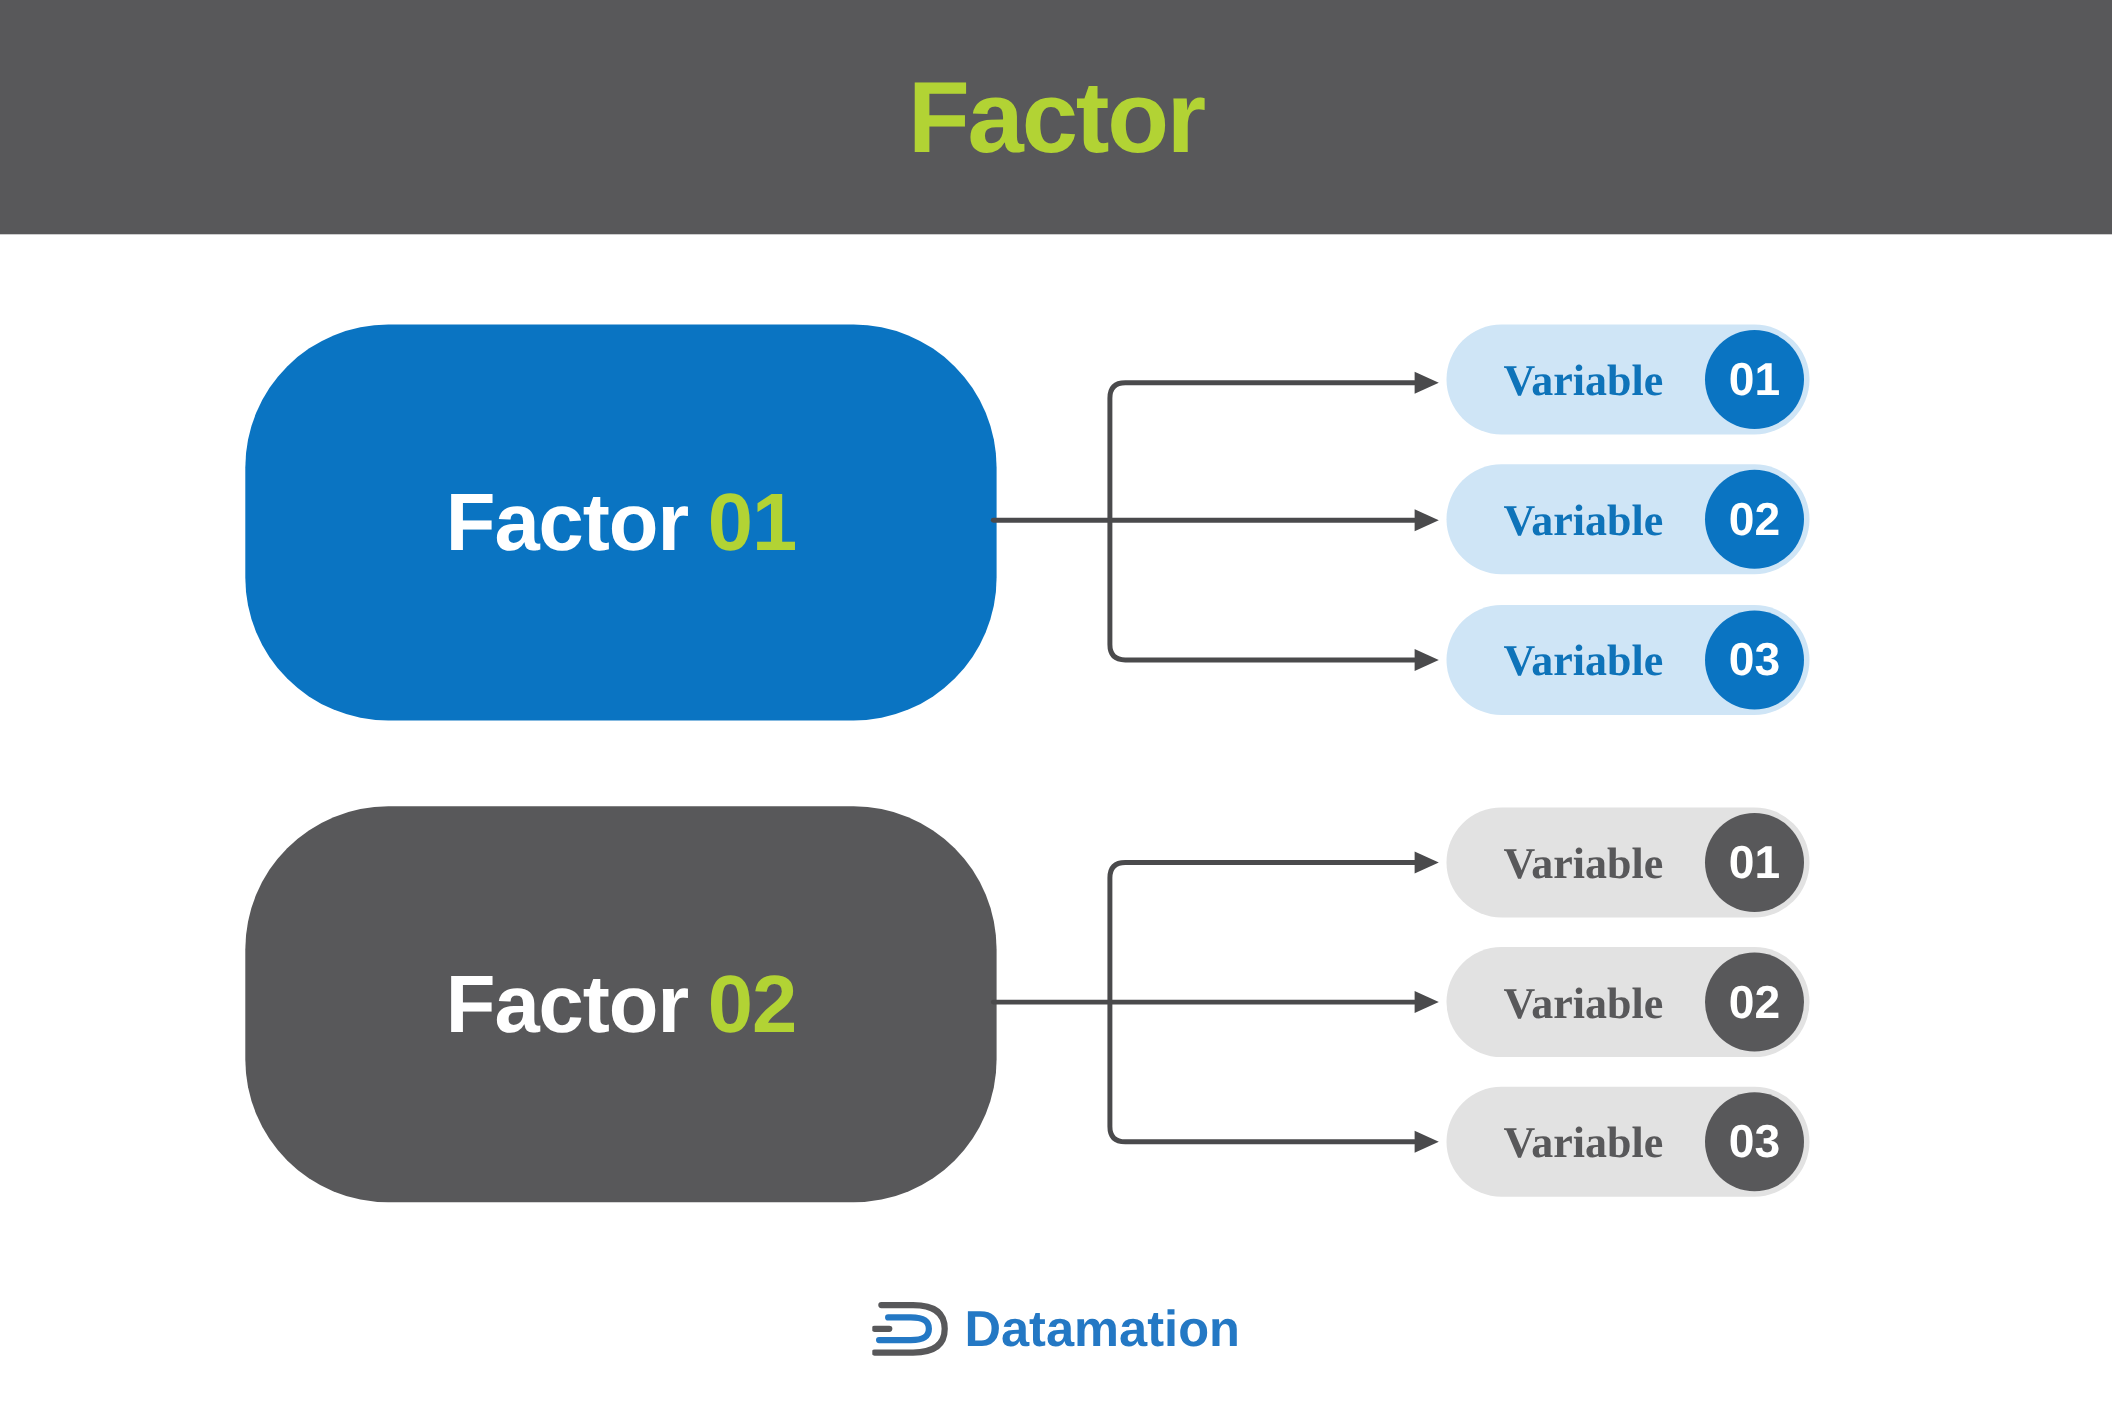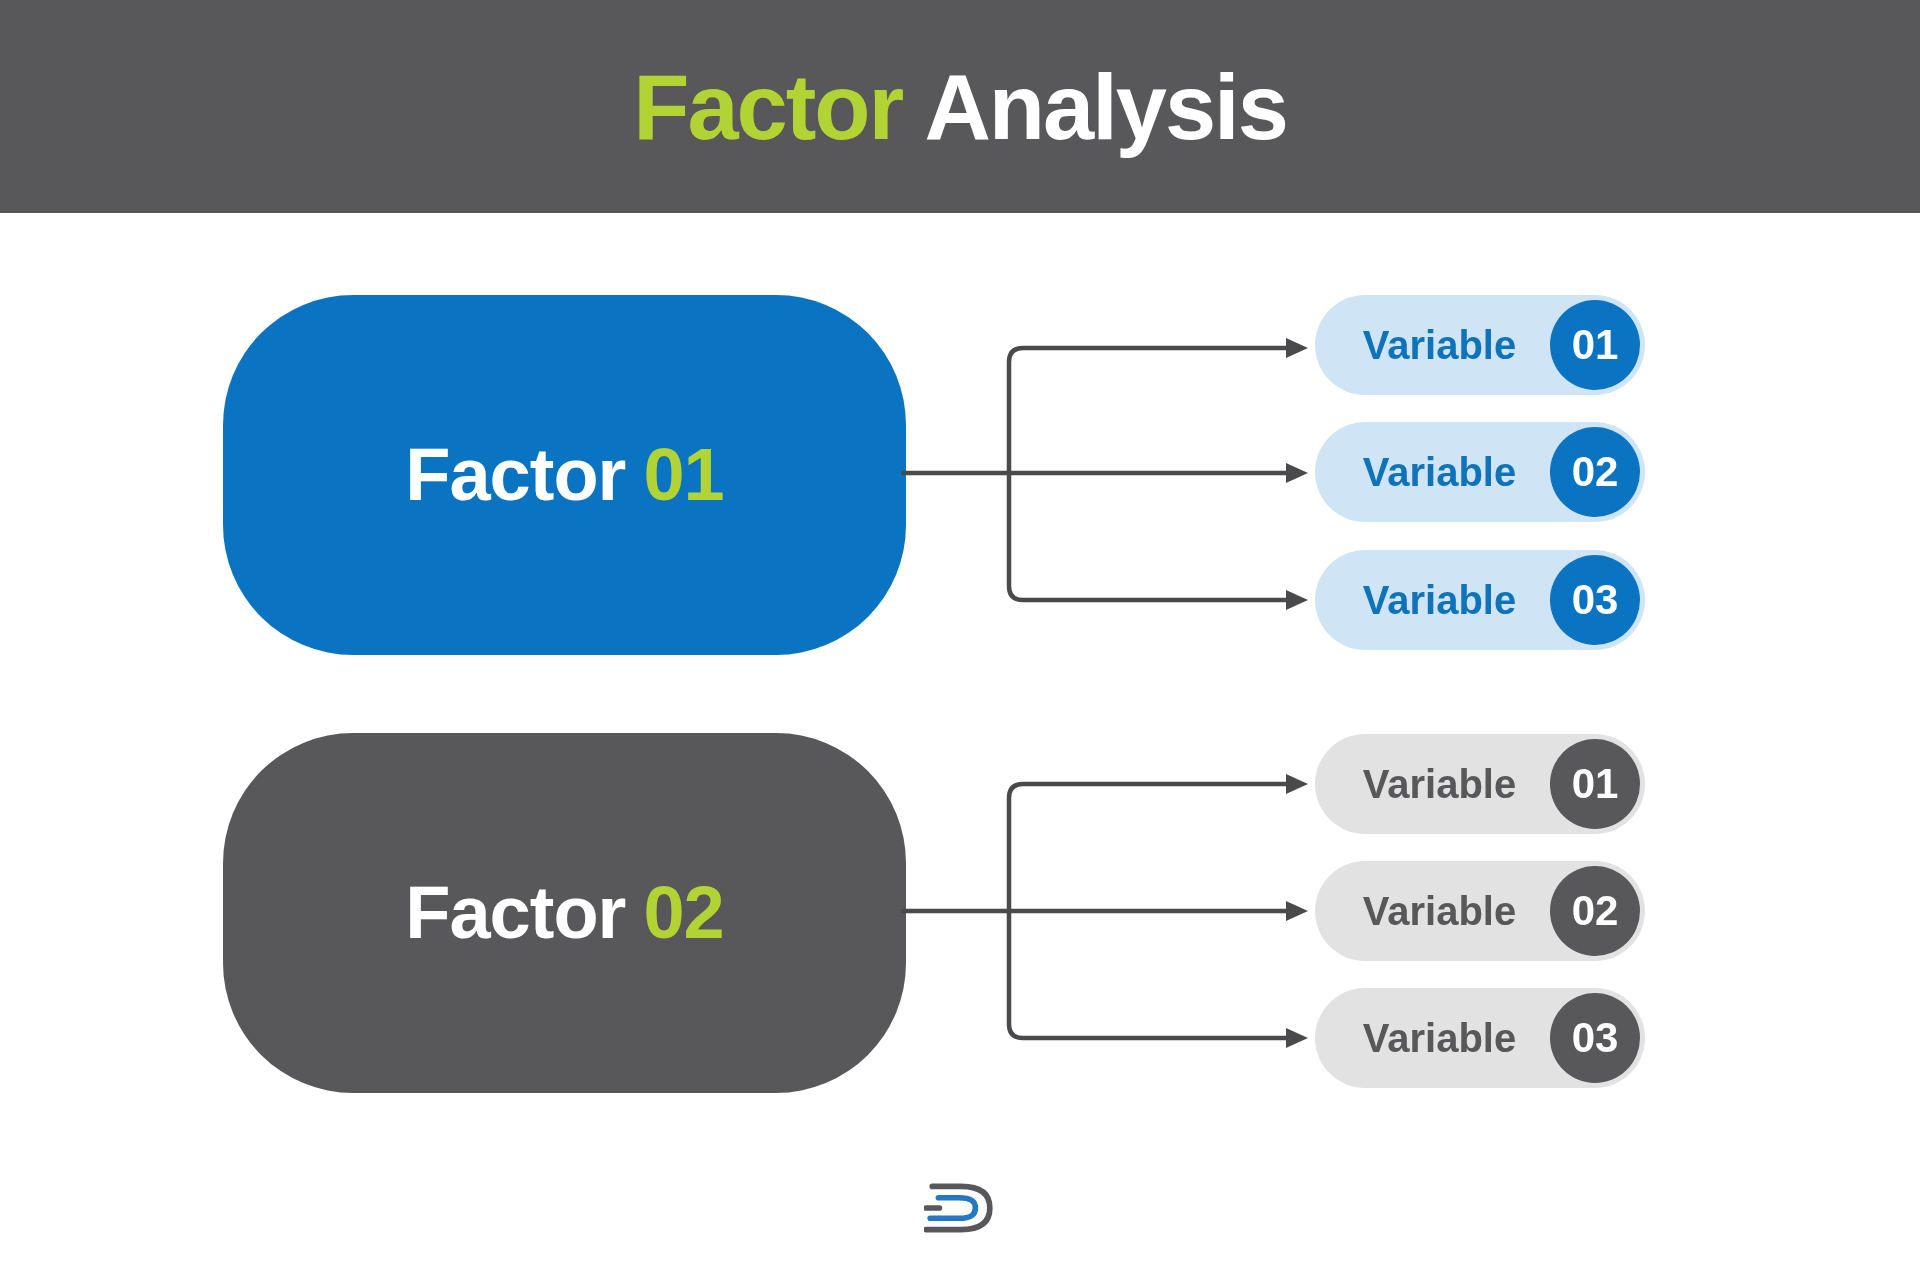--- a/index.html
+++ b/index.html
@@ -38,21 +38,21 @@
   .bubble-text .num{color:var(--lime);}
 
   
   .connectors{position:absolute;left:0;top:0;width:1920px;height:1285px;pointer-events:none;}
 
   
   .pill{position:absolute;left:1315px;width:330px;height:100px;border-radius:50px;
     display:flex;align-items:center;}
   .pill.blue{background:var(--light-blue);}
   .pill.gray{background:var(--light-gray);}
-  .pill-label{flex:1;text-align:center;font-size:40px;font-weight:bold;padding-left:14px;}
+  .pill-label{flex:1;text-align:center;font-size:40px;font-weight:bold;padding-left:14px;font-family:Liberation Serif, serif;}
   .pill.blue .pill-label{color:var(--blue-text);}
   .pill.gray .pill-label{color:var(--dark-gray);}
   .pill-circle{width:90px;height:90px;margin-right:5px;flex:0 0 auto;border-radius:50%;
     display:flex;align-items:center;justify-content:center;
     font-size:42px;font-weight:bold;color:var(--white);}
   .pill.blue .pill-circle{background:var(--blue);}
   .pill.gray .pill-circle{background:var(--dark-gray);}
   
   .g1-v1{top:295px;} .g1-v2{top:422px;} .g1-v3{top:550px;}
   .g2-v1{top:734px;} .g2-v2{top:861px;} .g2-v3{top:988px;}
@@ -63,21 +63,20 @@
   .brand-text{font-size:46px;font-weight:bold;color:var(--brand-blue);letter-spacing:0;}
 </style>
 </head>
 <body>
 
 <div class="canvas">
 
   <header class="titlebar">
     <h1>
       <span class="t-lime">Factor</span>
-      <span class="t-white">Analysis</span>
     </h1>
   </header>
 
   <div class="bubble blue">
     <div class="bubble-text">
       <span>Factor</span>
       <span class="num">01</span>
     </div>
   </div>
 
@@ -131,15 +130,16 @@
     <span class="pill-label">Variable</span>
     <span class="pill-circle">03</span>
   </div>
 
   <div class="brand">
     <svg width="72" height="56" viewBox="0 0 70 50" xmlns="http://www.w3.org/2000/svg" fill="none" stroke-linecap="round">
       <path d="M 8 4 H 36 C 56 4 64 12 64 25 C 64 38 56 46 36 46 H 2" stroke="#58585a" stroke-width="5.5"></path>
       <path d="M 14 15 H 34 C 45 15 50 18 50 25 C 50 32 45 35 34 35 H 6" stroke="#2478c4" stroke-width="5.5"></path>
       <path d="M 2 25 H 15" stroke="#58585a" stroke-width="5.5"></path>
     </svg>
+    <span class="brand-text">Datamation</span>
   </div>
 
 </div>
 
 </body></html>

